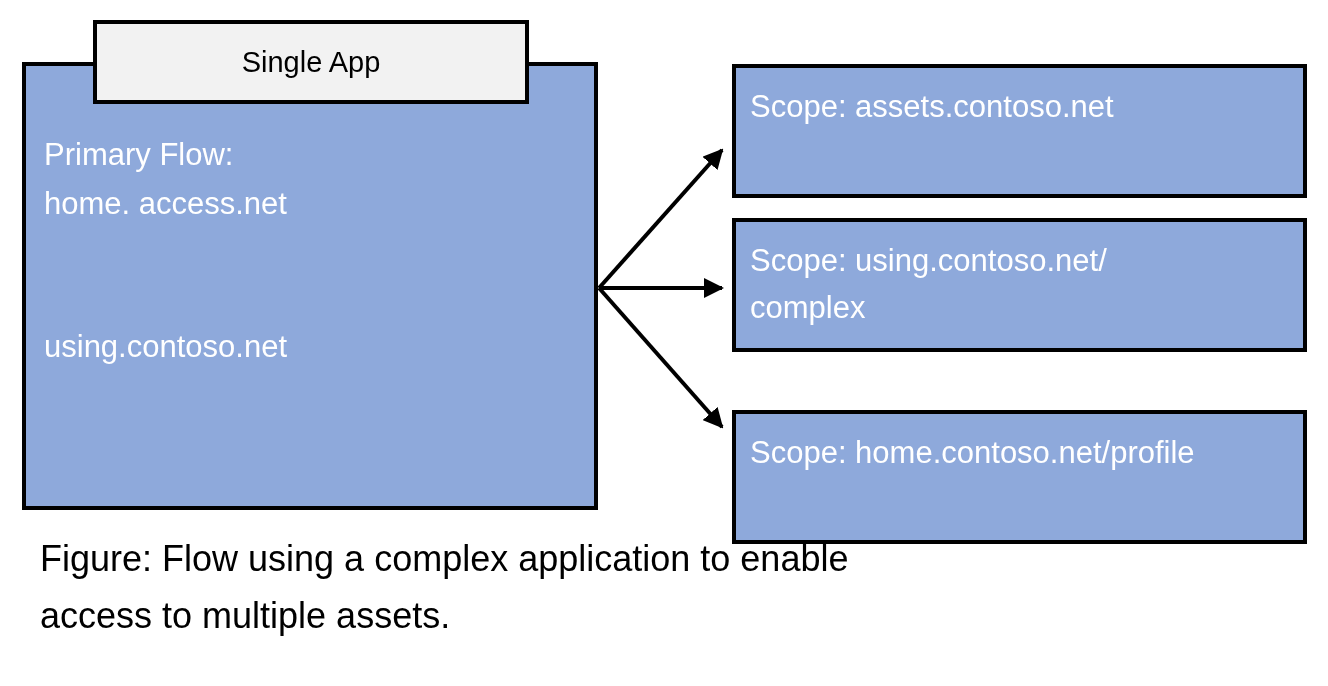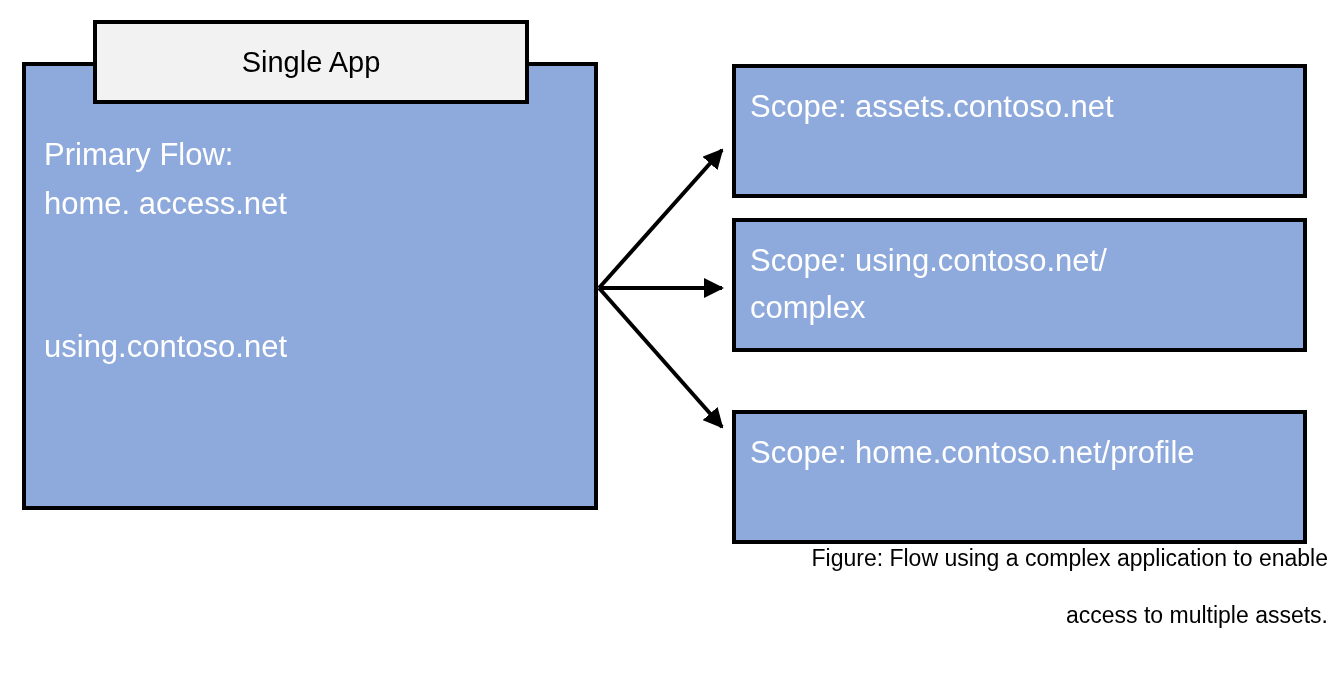--- a/index.html
+++ b/index.html
@@ -49,23 +49,23 @@
     border:4px solid var(--border);
     color:var(--box-text);
     font-size:31px;line-height:47px;
     padding:15px 14px 0 14px;
   }
   .scope-box-1{top:64px;}
   .scope-box-2{top:218px;}
   .scope-box-3{top:374px;margin-top:36px;}
   .caption{
     position:absolute;left:40px;top:530px;width:1288px;
-    text-align:right;
+    text-align:left;
     color:var(--caption-text);
-    font-size:23px;line-height:57px;
+    font-size:36px;line-height:57px;
   }
 </style>
 </head>
 <body>
 
 <div class="canvas">
 
   <svg class="arrows" viewBox="0 0 1328 686" xmlns="http://www.w3.org/2000/svg">
     <defs>
       <marker id="arrowhead" viewBox="0 0 10 10" refX="9" refY="5" markerWidth="5" markerHeight="5" orient="auto-start-reverse">

